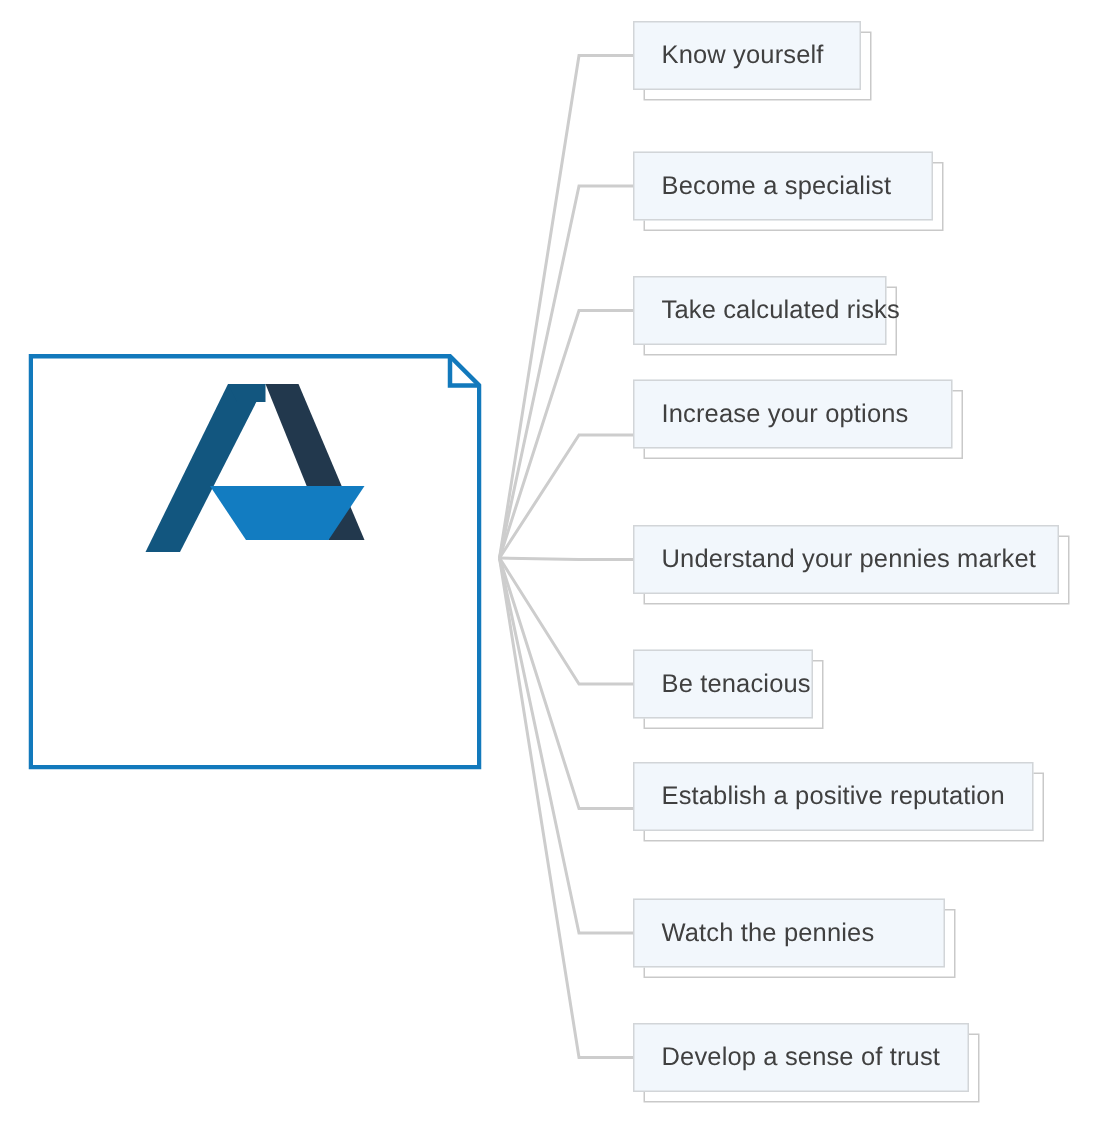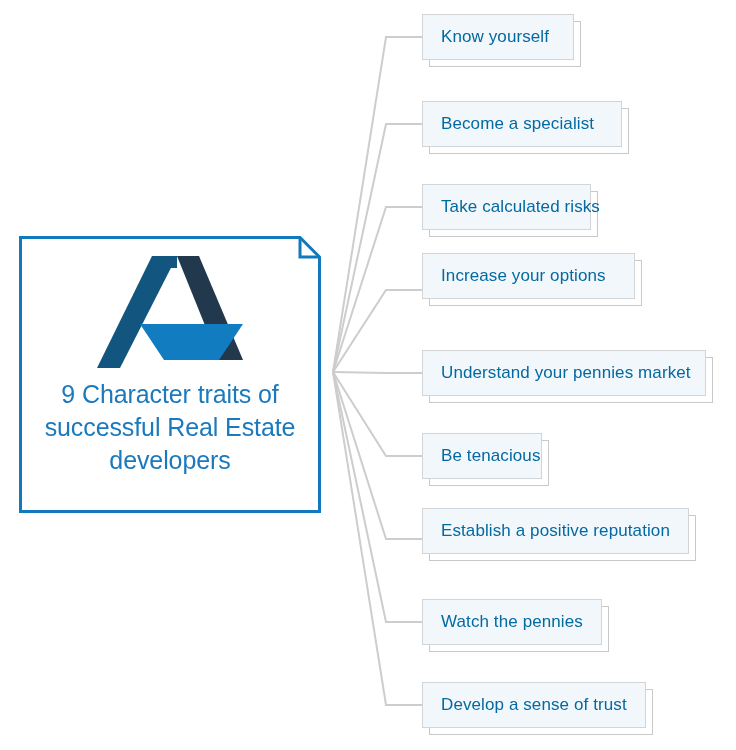--- a/index.html
+++ b/index.html
@@ -109,21 +109,21 @@
     box-sizing: border-box;
     display: flex;
     align-items: center;
   }
   .node .label {
     display: block;
     padding-left: 18px;
     padding-right: 16px;
     font-size: 17px;
     line-height: 20px;
-    color: #0369a1;
+    color: #404040;
     white-space: nowrap;
     letter-spacing: 0.1px;
   }
 </style>
 </head>
 <body>
 
 <div id="canvas">
 
   <svg id="connectors" viewBox="0 0 736 750" width="736" height="750" aria-hidden="true">
@@ -149,21 +149,20 @@
 
         <polygon points="57,4 82,4 25,116 2,116" fill="#12567f"></polygon>
 
         <polygon points="82,4 104,4 148,108 124,108" fill="#22384d"></polygon>
 
         <polygon points="57,4 82,4 82,16 63,16" fill="#12567f"></polygon>
 
         <polygon points="45,72 148,72 124,108 69,108" fill="#127cc1"></polygon>
       </svg>
 
-      <div id="card-title">9 Character traits of successful Real Estate developers</div>
     </div>
   </div>
 
   <div id="nodes-layer">
       <div class="node" style="left: 422px; top: 14px; width: 152px;">
         <div class="shadow"></div>
         <div class="face">
           <span class="label">Know yourself</span>
         </div>
       </div>
@@ -196,21 +195,21 @@
         <div class="face">
           <span class="label">Be tenacious</span>
         </div>
       </div>
       <div class="node" style="left: 422px; top: 508px; width: 267px;">
         <div class="shadow"></div>
         <div class="face">
           <span class="label">Establish a positive reputation</span>
         </div>
       </div>
-      <div class="node" style="left: 422px; top: 599px; width: 180px;">
+      <div class="node" style="left: 422px; top: 599px; width: 208px;">
         <div class="shadow"></div>
         <div class="face">
           <span class="label">Watch the pennies</span>
         </div>
       </div>
       <div class="node" style="left: 422px; top: 682px; width: 224px;">
         <div class="shadow"></div>
         <div class="face">
           <span class="label">Develop a sense of trust</span>
         </div>

